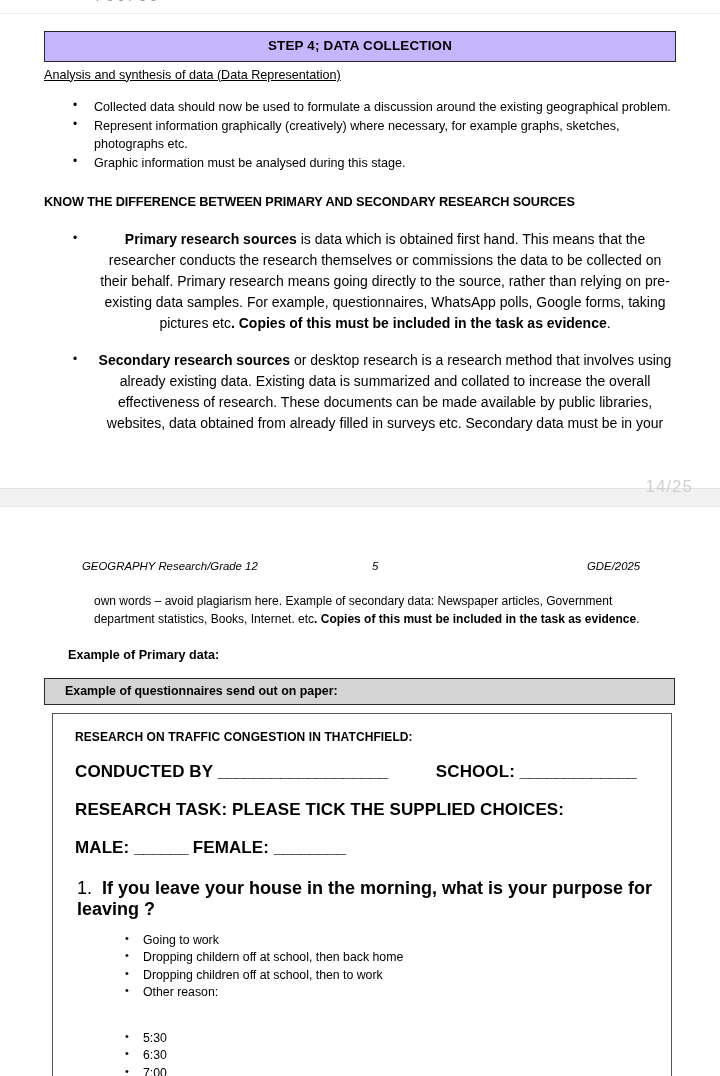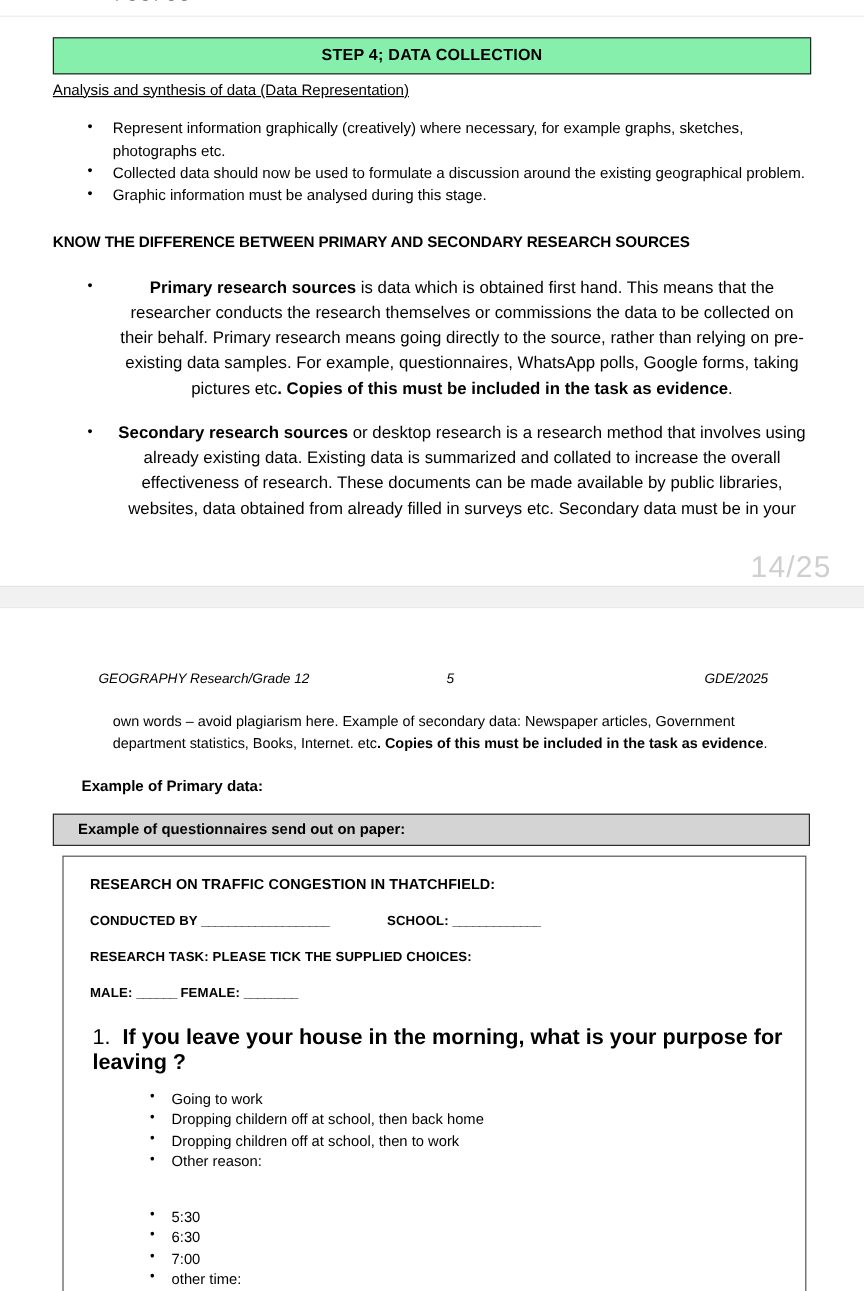--- a/index.html
+++ b/index.html
@@ -52,33 +52,33 @@
     top: 13px; left: 0;
     width: 720px;
     height: 1px;
     background: #ededed;
   }
 
   
   .page-number {
     position: absolute;
     right: 27px;
-    top: 459px;
-    font-size: 25px;
+    top: 477px;
+    font-size: 17px;
     color: #cfcfcf;
     letter-spacing: 1px;
     font-family: "Liberation Sans", sans-serif;
   }
 
   
   .doc-body { font-size: 12.6px; line-height: 1.47; }
 
   .banner {
     border: 1.6px solid #262626;
-    background: #86efac;
+    background: #c4b5fd;
     text-align: center;
     font-weight: bold;
     font-size: 13.4px;
     letter-spacing: 0.2px;
     padding: 4px 0 5px;
   }
 
   .underlined-line {
     text-decoration: underline;
     font-size: 12.6px;
@@ -171,21 +171,21 @@
     padding: 16px 0 10px 22px;
     min-height: 345px;
   }
   .q-title {
     font-weight: bold;
     font-size: 12px;
     letter-spacing: 0.1px;
   }
   .q-row {
     font-weight: bold;
-    font-size: 11px;
+    font-size: 17px;
     letter-spacing: 0.1px;
   }
   .q-row .gap-sm { display: inline-block; width: 48px; }
   .blank { letter-spacing: -0.5px; }
 
   .q-question {
     font-weight: bold;
     font-size: 18px;
     padding-left: 2px;
   }
@@ -231,22 +231,22 @@
 
   <div class="doc-body">
 
     <div class="banner">STEP 4; DATA COLLECTION</div>
 
     <span class="underlined-line">Analysis and synthesis of data (Data Representation)</span>
 
     <div class="sp14"></div>
 
     <ul class="doc-list">
+      <li>Collected data should now be used to formulate a discussion around the existing geographical problem.</li>
       <li>Represent information graphically (creatively) where necessary, for example graphs, sketches, photographs etc.</li>
-      <li>Collected data should now be used to formulate a discussion around the existing geographical problem.</li>
       <li>Graphic information must be analysed during this stage.</li>
     </ul>
 
     <div class="sp20"></div>
 
     <div class="section-heading">KNOW THE DIFFERENCE BETWEEN PRIMARY AND SECONDARY RESEARCH SOURCES</div>
 
     <div class="sp18"></div>
 
     <ul class="para-list">

